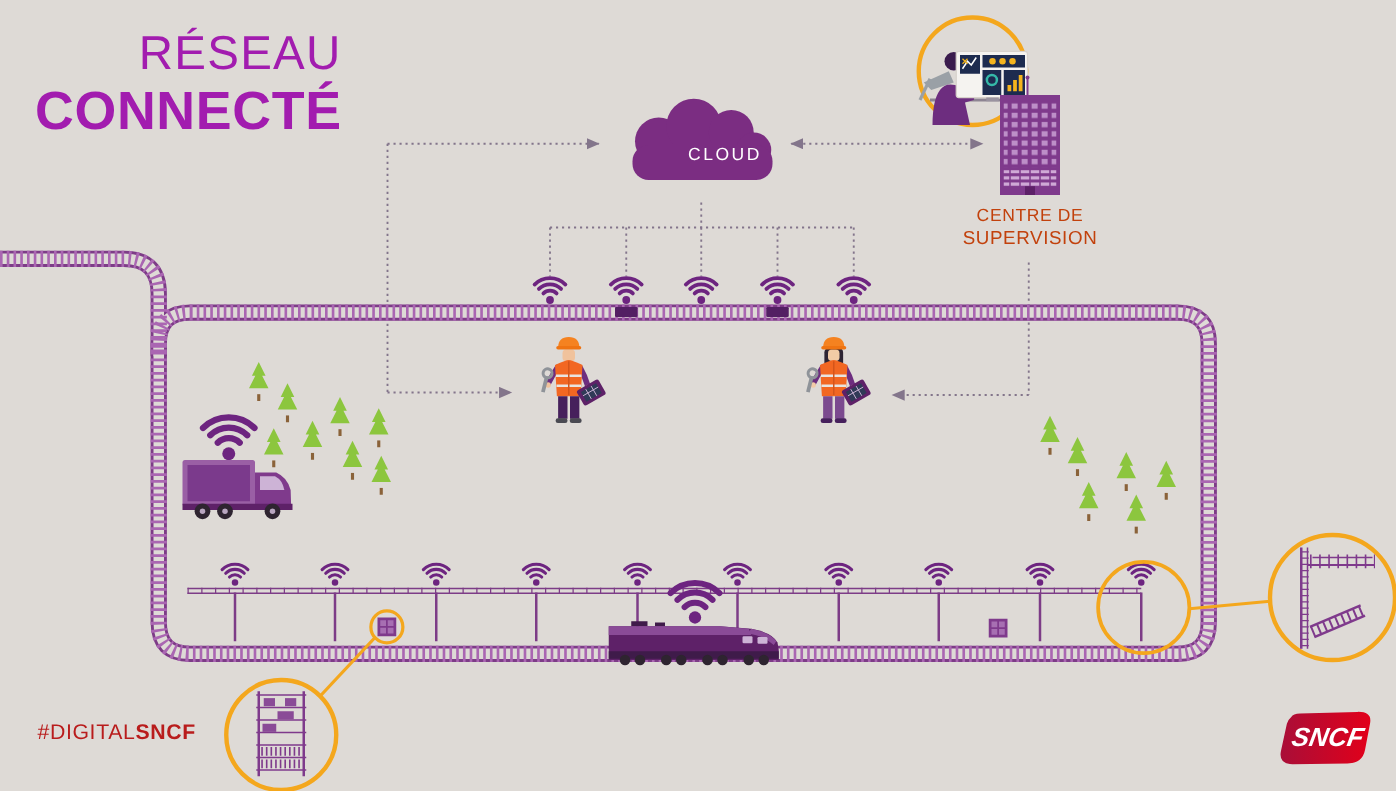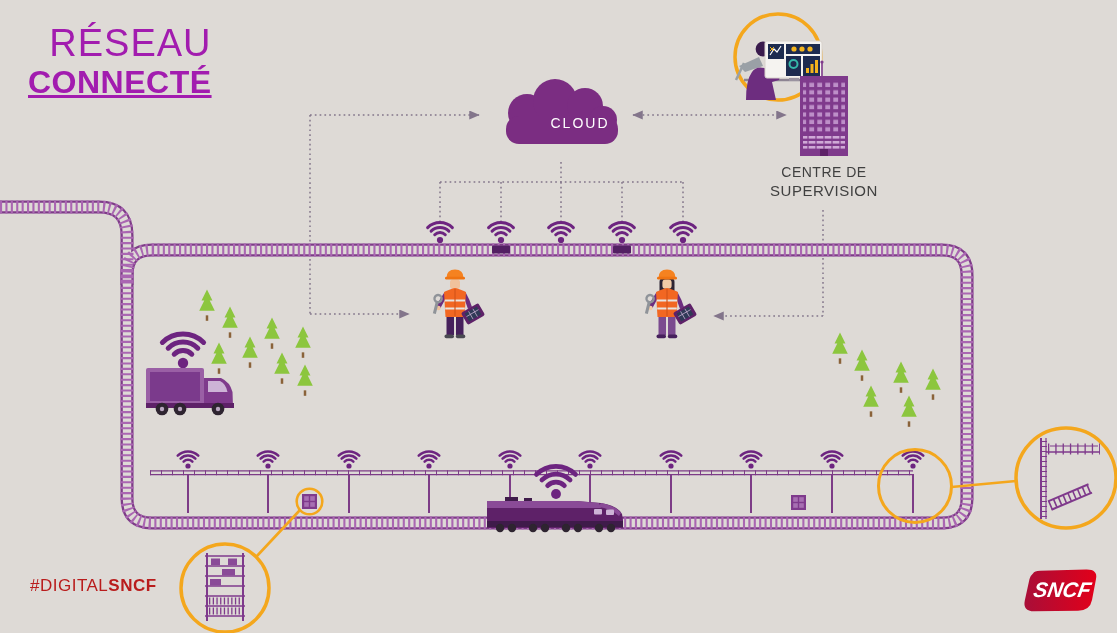--- a/index.html
+++ b/index.html
@@ -11,24 +11,24 @@
   .rail-ties{stroke:#aa66b2;stroke-width:13;fill:none;stroke-dasharray:2.1 3.3;}
   
   .dsh{stroke:#83758b;stroke-width:1.5;fill:none;stroke-dasharray:1.7 3.1;}
   
   .yel{stroke:#f4a71d;fill:none;}
   .wifi-p{color:#6d2480;}
   
   .ovl{position:absolute;}
   .title{left:28px;top:22px;color:#a21caf;line-height:1.12;text-align:right;}
   .title .t1{font-size:38px;font-weight:400;letter-spacing:1px;}
-  .title .t2{font-size:32px;font-weight:700;letter-spacing:0.5px;text-decoration:underline;}
+  .title .t2{font-size:43px;font-weight:700;letter-spacing:0.5px;}
   .cloud-label{left:520px;top:115px;width:120px;text-align:center;color:#ffffff;
                font-size:14px;letter-spacing:2px;font-weight:400;}
-  .sup-label{left:744px;top:164px;width:160px;text-align:center;color:#404040;line-height:1.25;}
+  .sup-label{left:744px;top:164px;width:160px;text-align:center;color:#c2410c;line-height:1.25;}
   .sup-label .s1{font-size:14px;letter-spacing:0.5px;}
   .sup-label .s2{font-size:15px;font-weight:400;letter-spacing:0.5px;}
   .hashtag{left:30px;top:576px;font-size:17px;color:#b91c1c;letter-spacing:0.5px;}
   .hashtag .hb{font-weight:700;}
   .logo-text{font:italic 700 21px "Liberation Sans",sans-serif;fill:#ffffff;}
 </style>
 </head>
 <body>
 
 <div id="canvas">

